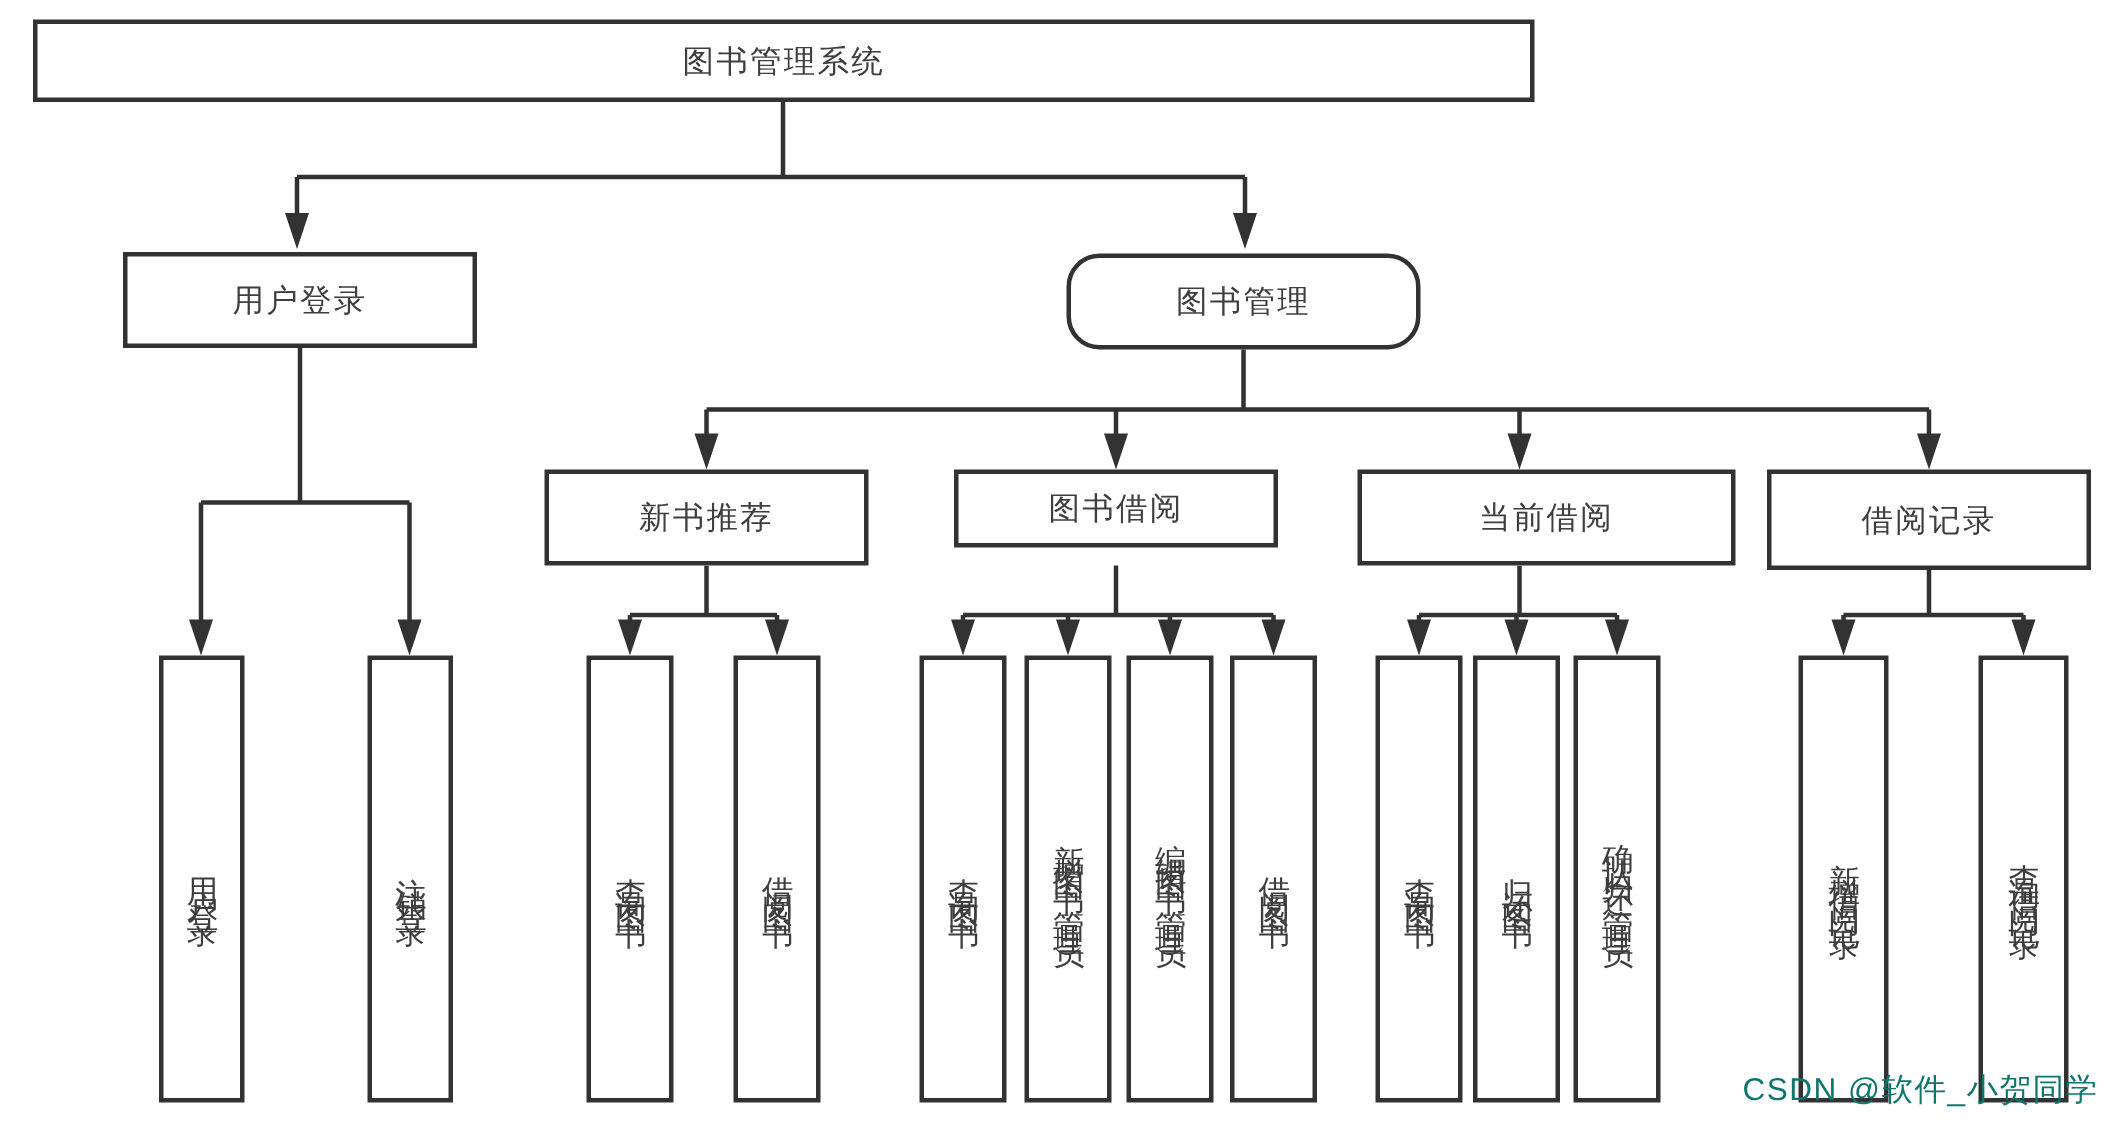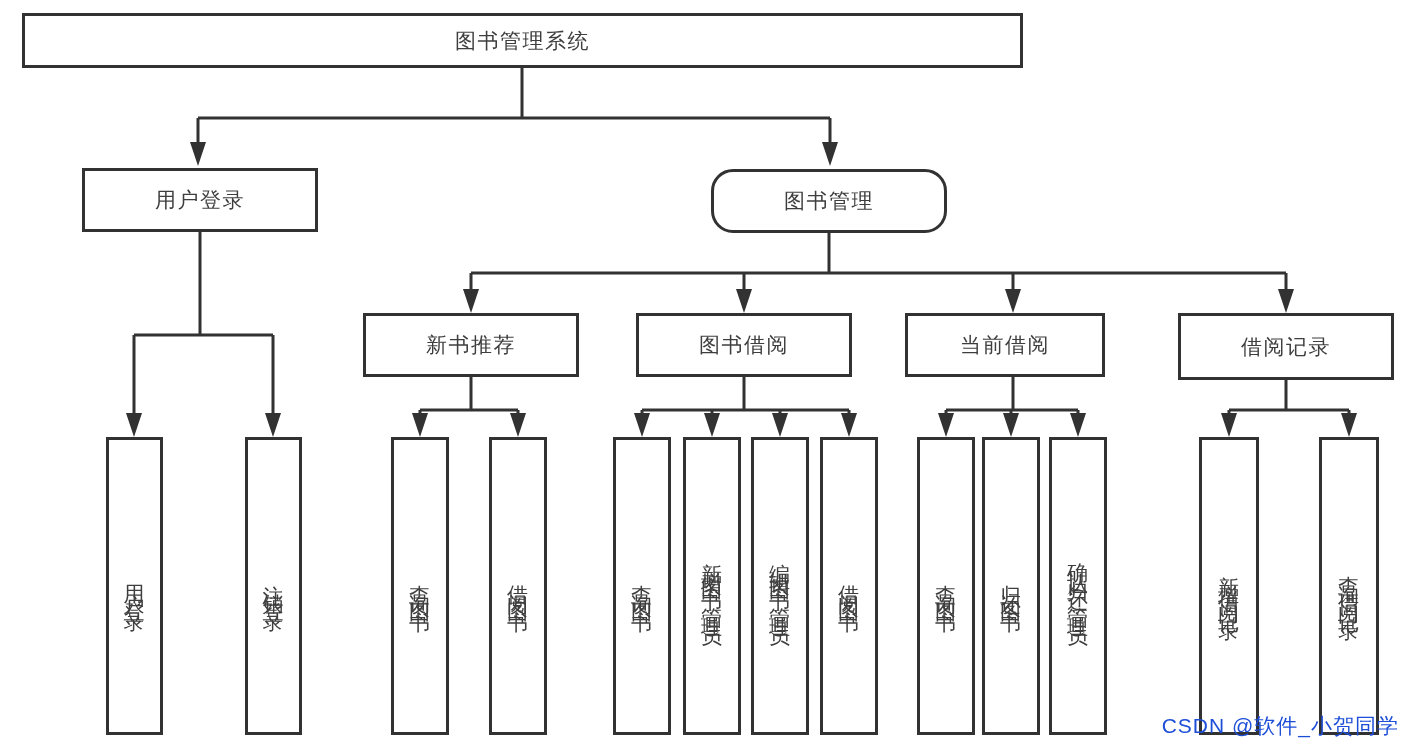--- a/index.html
+++ b/index.html
@@ -44,21 +44,21 @@
     letter-spacing: 9px;
     line-height: 1.0;
     font-size: 21px;
     color: #3e3e3e;
   }
   .wm {
     position: absolute;
     right: 6px;
     top: 712px;
     font-size: 21px;
-    color: #1d4ed8;
+    color: #0f766e;
     letter-spacing: 1px;
     white-space: nowrap;
   }
 </style>
 </head>
 <body>
 
 <div id="canvas">
 
   <svg id="wires" viewBox="0 0 1405 747" fill="none" xmlns="http://www.w3.org/2000/svg">
@@ -112,22 +112,22 @@
       </g>
     </g>
   </svg>
 
   <div class="node" style="left:22px; top:13px; width:1001px; height:55px;">图书管理系统</div>
 
   <div class="node" style="left:82px; top:168px; width:236px; height:64px;">用户登录</div>
   <div class="node" style="left:711px; top:169px; width:236px; height:64px;border-radius:22px;">图书管理</div>
 
   <div class="node" style="left:363px; top:313px; width:216px; height:64px;">新书推荐</div>
-  <div class="node" style="left:636px; top:313px; width:216px; height:64px;">图书借阅</div>
-  <div class="node" style="left:905px; top:313px; width:200px; height:64px;">当前借阅</div>
+  <div class="node" style="left:636px; top:313px; width:216px; height:52px;">图书借阅</div>
+  <div class="node" style="left:905px; top:313px; width:252px; height:64px;">当前借阅</div>
   <div class="node" style="left:1178px; top:313px; width:216px; height:67px;">借阅记录</div>
 
   <div class="node vert" style="left:106px; top:437px; width:57px; height:298px;">
     <span class="vtext">用户登录</span>
   </div>
   <div class="node vert" style="left:245px; top:437px; width:57px; height:298px;">
     <span class="vtext">注销登录</span>
   </div>
 
   <div class="node vert" style="left:391px; top:437px; width:58px; height:298px;">

